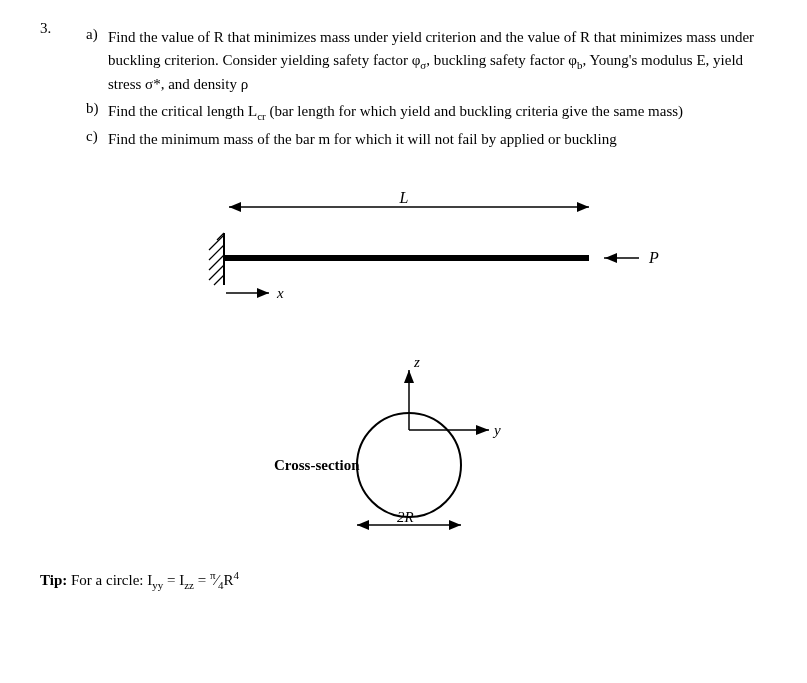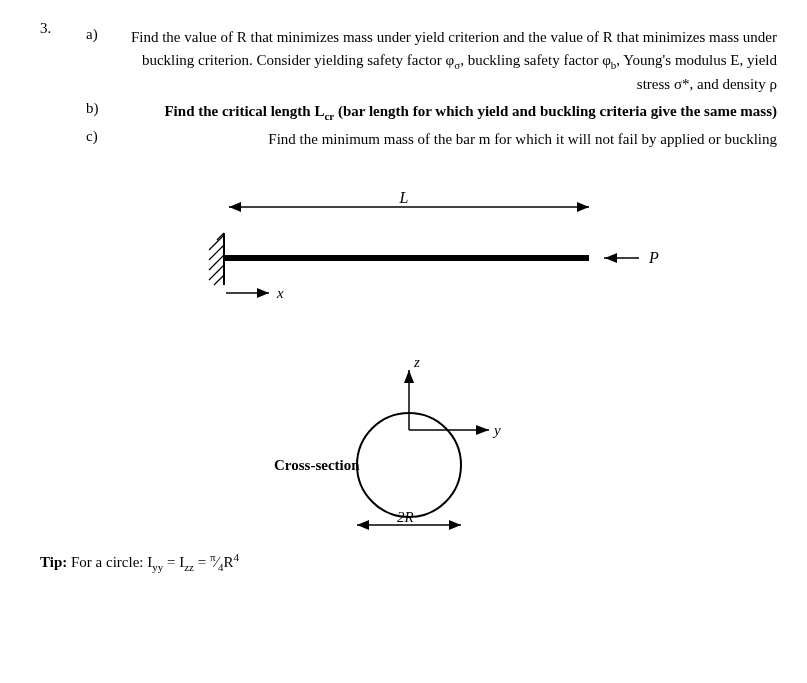--- a/index.html
+++ b/index.html
@@ -46,38 +46,37 @@
 
     .sub-label {
       min-width: 16px;
       font-size: 15px;
     }
 
     .sub-content {
       flex: 1;
       font-size: 15px;
       line-height: 1.5;
-      text-align: right;
     }
 
     .bold-text {
-      font-weight: bold;
+      font-weight: normal;
     }
 
     
     .diagram-area {
       display: flex;
       flex-direction: column;
       align-items: center;
       margin-top: 30px;
       position: relative;
     }
 
     .tip-section {
-      margin-top: 16px;
+      margin-top: 34px;
       font-size: 15px;
     }
 
     sub, sup {
       font-size: 11px;
     }
   </style>
 </head>
 <body>
 

